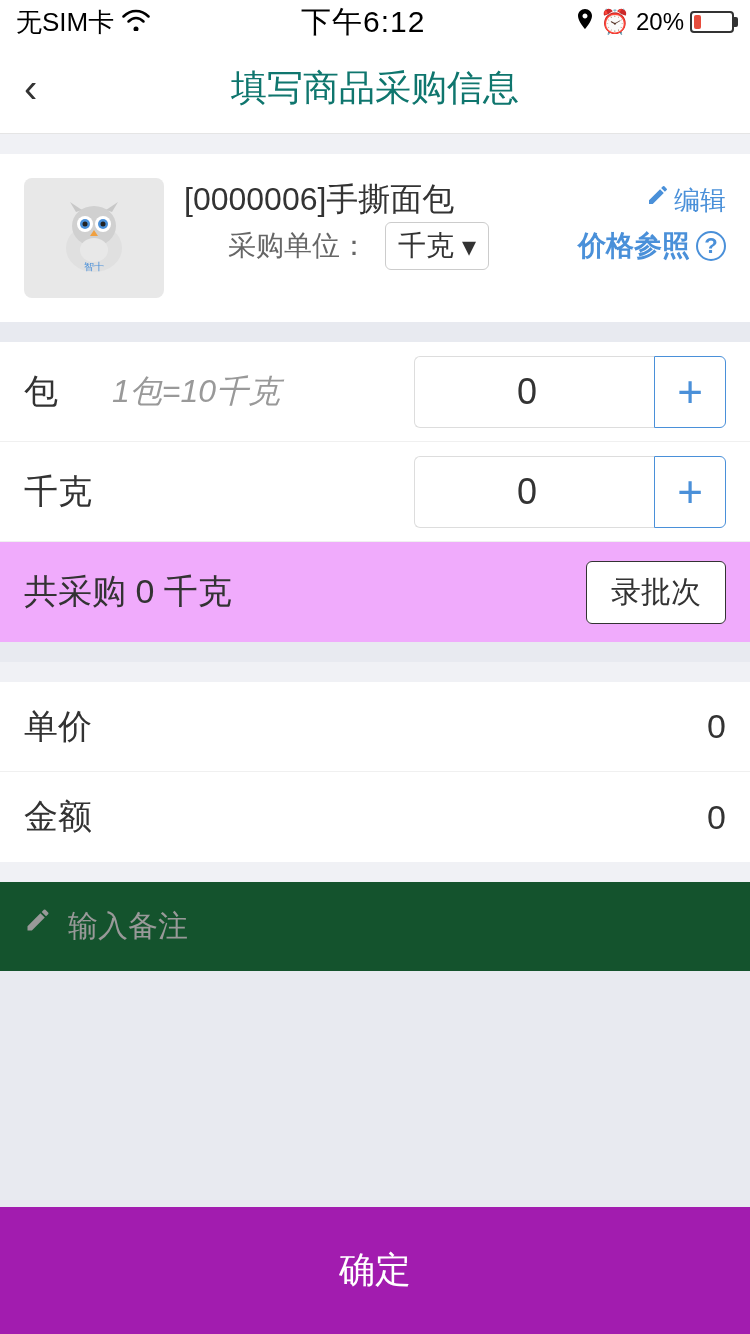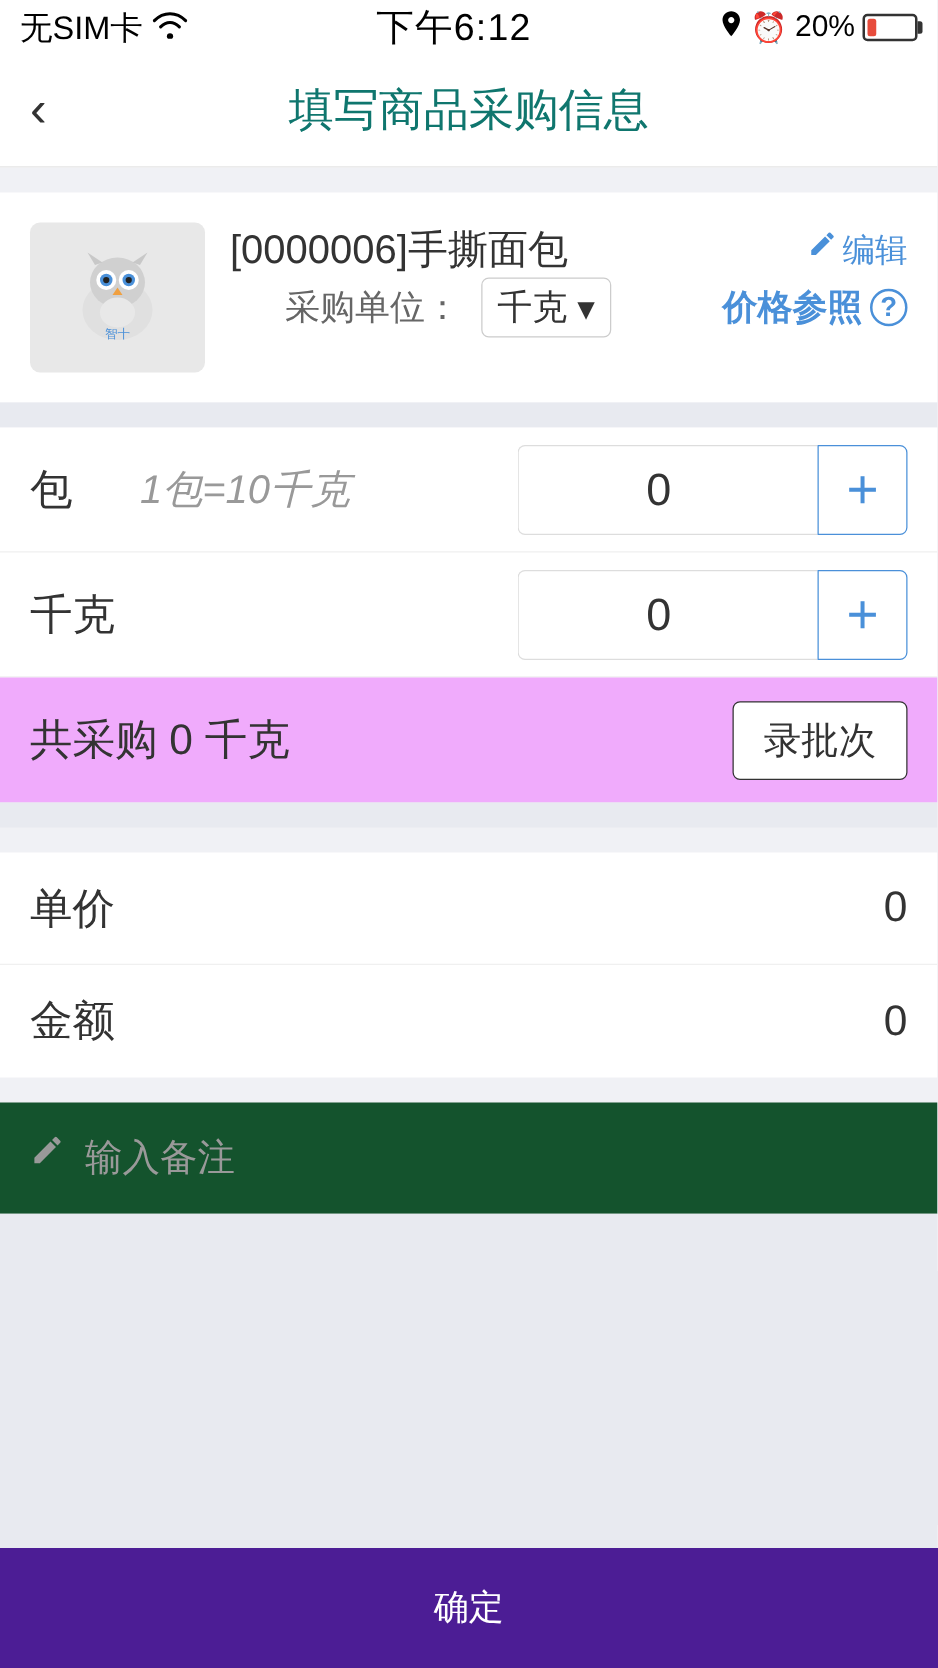--- a/index.html
+++ b/index.html
@@ -308,24 +308,24 @@
       flex: 1;
       min-height: 300px;
     }
 
     
     .confirm-btn {
       position: fixed;
       bottom: 0;
       left: 0;
       width: 750px;
-      height: 96px;
-      background: #4c1d95;
+      height: 127px;
+      background: #a21caf;
       color: #fff;
-      font-size: 28px;
+      font-size: 36px;
       font-weight: 500;
       border: none;
       cursor: pointer;
       display: flex;
       align-items: center;
       justify-content: center;
     }
 
     .main-content {
       padding-bottom: 100px;

